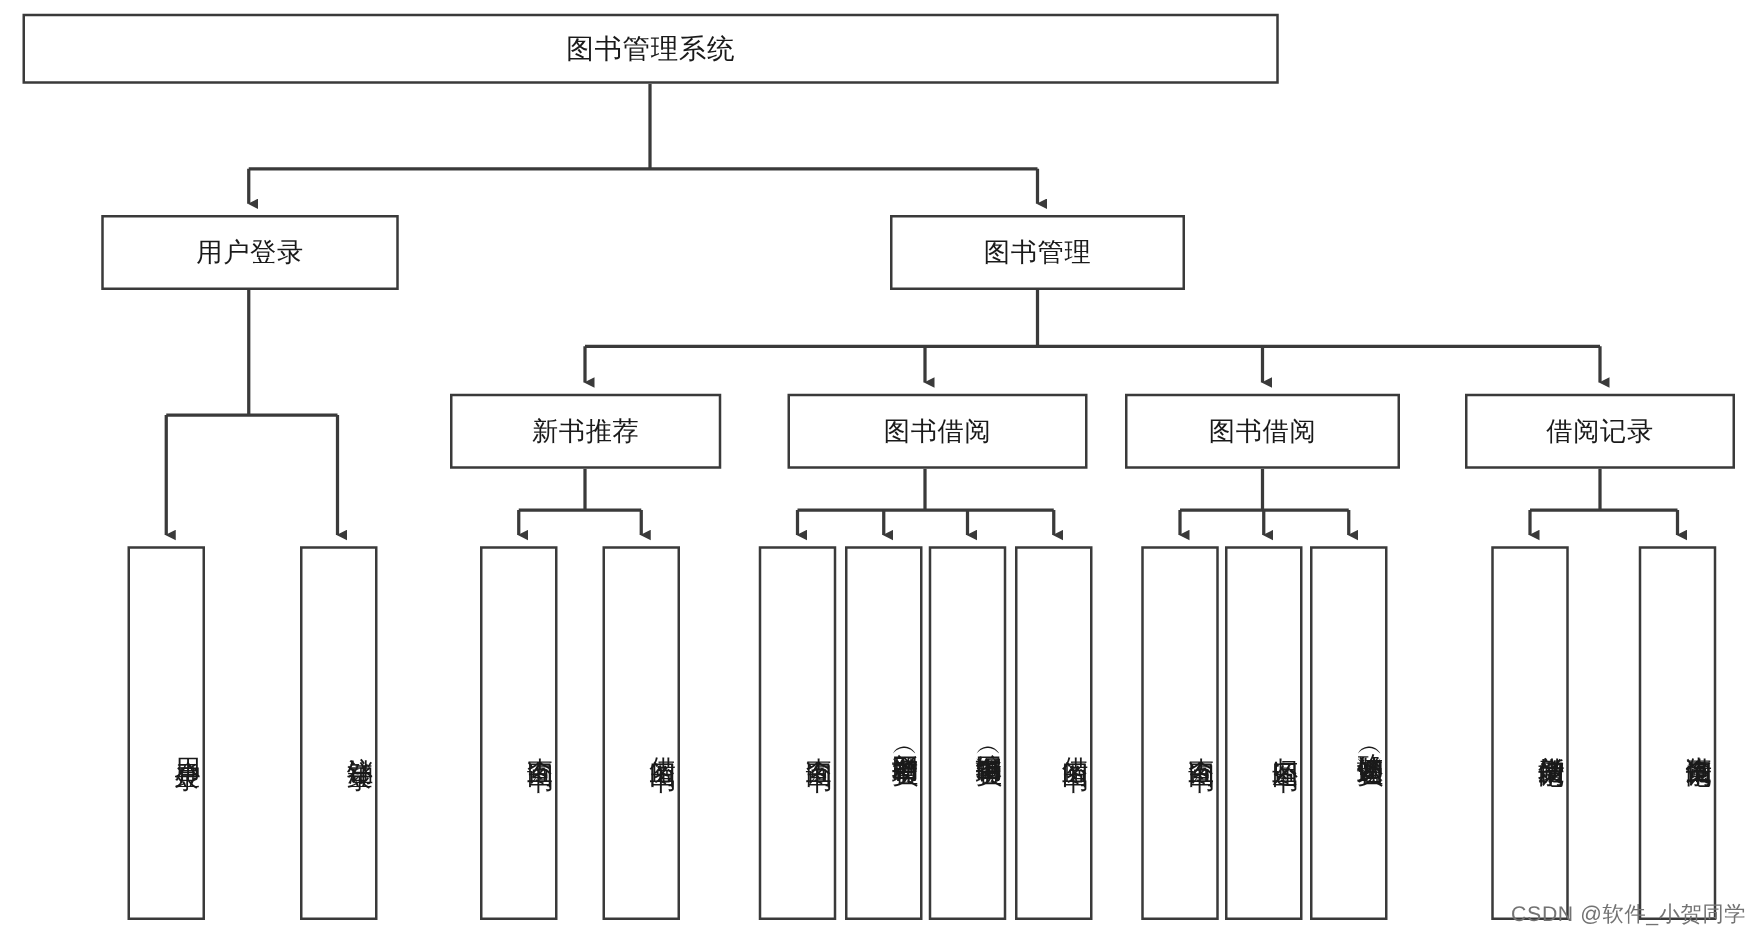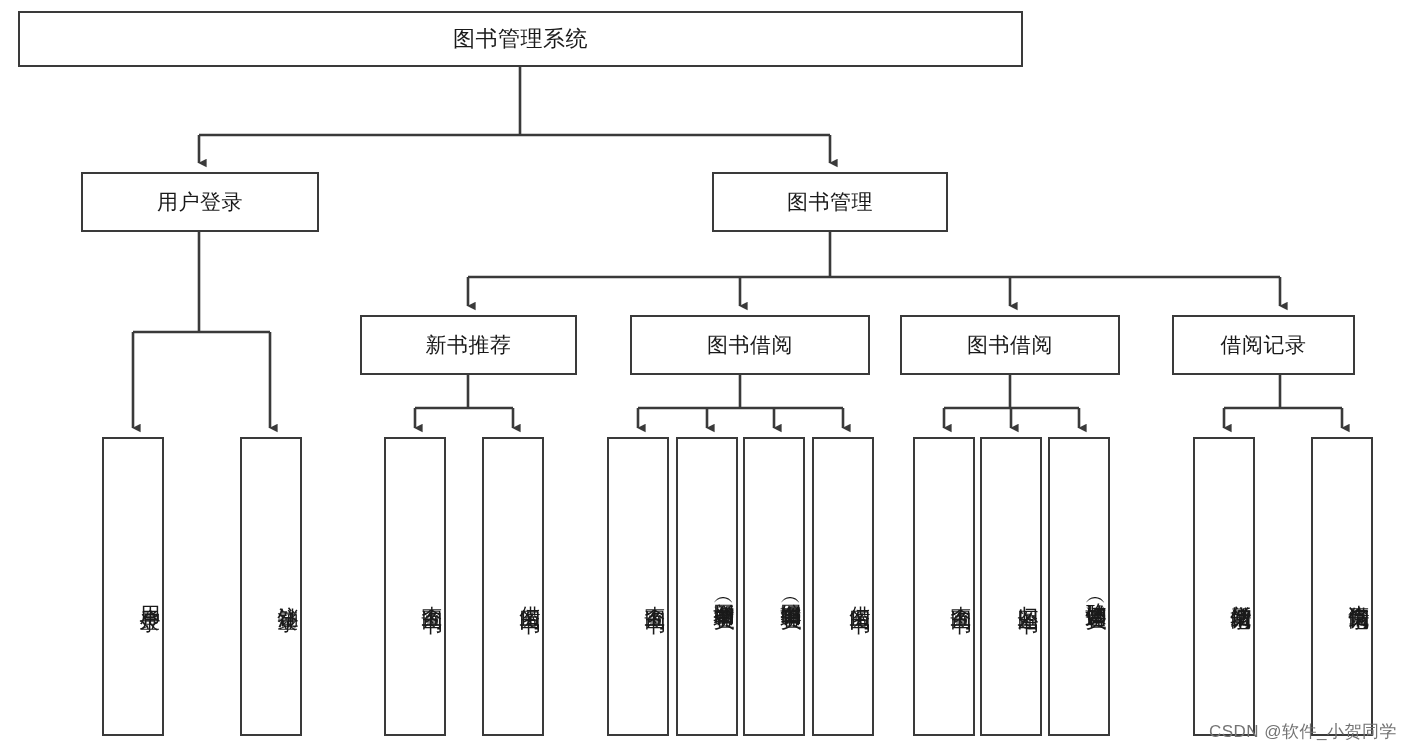--- a/index.html
+++ b/index.html
@@ -125,21 +125,21 @@
   </svg>
 
   <div class="node h root" style="left:18px; top:11px; width:1005px; height:56px;">图书管理系统</div>
 
   <div class="node h" style="left:81px; top:172px; width:238px; height:60px;">用户登录</div>
   <div class="node h" style="left:712px; top:172px; width:236px; height:60px;">图书管理</div>
 
   <div class="node h" style="left:360px; top:315px; width:217px; height:60px;">新书推荐</div>
   <div class="node h" style="left:630px; top:315px; width:240px; height:60px;">图书借阅</div>
   <div class="node h" style="left:900px; top:315px; width:220px; height:60px;">图书借阅</div>
-  <div class="node h" style="left:1172px; top:315px; width:183px; height:60px;">借阅记录</div>
+  <div class="node h" style="left:1172px; top:315px; width:216px; height:60px;">借阅记录</div>
 
   <div class="node v" style="left:102px; top:437px; width:62px; height:299px;">用户登录</div>
   <div class="node v" style="left:240px; top:437px; width:62px; height:299px;">注销登录</div>
 
   <div class="node v" style="left:384px; top:437px; width:62px; height:299px;">查询图书</div>
   <div class="node v" style="left:482px; top:437px; width:62px; height:299px;">借阅图书</div>
 
   <div class="node v" style="left:607px; top:437px; width:62px; height:299px;">查询图书</div>
   <div class="node v tight" style="left:676px; top:437px; width:62px; height:299px;">新增图书（管理员）</div>
   <div class="node v tight" style="left:743px; top:437px; width:62px; height:299px;">编辑图书（管理员）</div>

